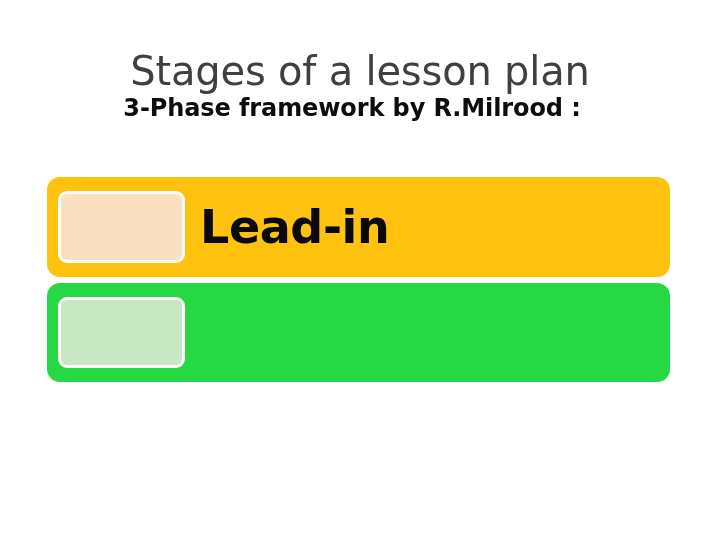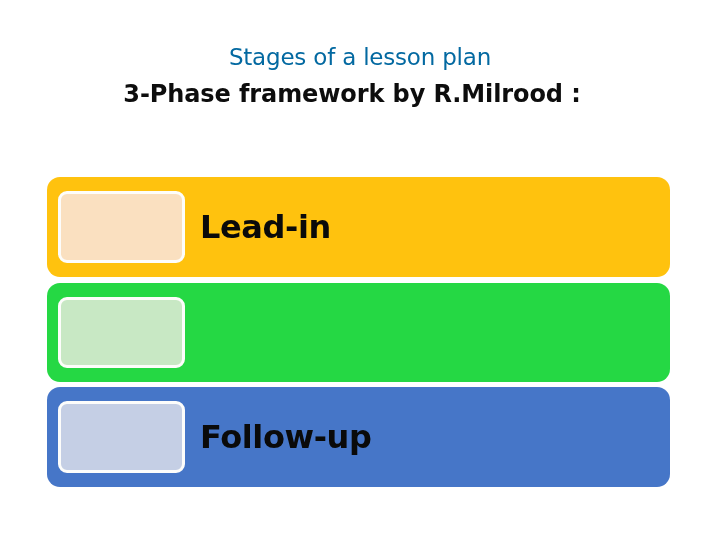--- a/index.html
+++ b/index.html
@@ -25,26 +25,27 @@
   #title-block {
     position: absolute;
     left: 0;
     top: 38px;
     width: 720px;
     text-align: center;
   }
   .title-line-1 {
     display: block;
     font-family: "DejaVu Sans", sans-serif;
-    font-size: 23px;
+    font-size: 40px;
     font-weight: 500;
-    color: #0369a1;
+    color: #404040;
     letter-spacing: -0.2px;
     line-height: 38px;
     white-space: nowrap;
+    margin-top: 14px;
   }
   .title-line-2 {
     display: block;
     font-family: "DejaVu Sans", sans-serif;
     font-size: 24px;
     font-weight: bold;
     color: #0d0d0d;
     letter-spacing: -0.1px;
     line-height: 32px;
     white-space: nowrap;
@@ -78,21 +79,21 @@
   }
 
   .stage-label {
     position: absolute;
     left: 153px;
     top: 0;
     height: 100%;
     display: flex;
     align-items: center;
     font-family: "DejaVu Sans", sans-serif;
-    font-size: 32px;
+    font-size: 46px;
     font-weight: bold;
     color: #0a0a0a;
     letter-spacing: -0.4px;
     white-space: nowrap;
   }
 </style>
 </head>
 <body>
 
 <div id="slide" style="background: rgb(255, 255, 255);">
@@ -104,18 +105,14 @@
 
   <div class="stage-bar" id="stage-bar-0" style="background: rgb(255, 194, 14);">
     <div class="stage-swatch" style="background: rgb(250, 224, 192); border-color: rgb(253, 253, 251);"></div>
     <div class="stage-label">Lead-in</div>
   </div>
 
   <div class="stage-bar" id="stage-bar-1" style="background: rgb(37, 216, 68);">
     <div class="stage-swatch" style="background: rgb(200, 232, 196); border-color: rgb(253, 253, 251);"></div>
   </div>
 
-  <div class="stage-bar" id="stage-bar-2" style="background: rgb(70, 118, 200);">
-    <div class="stage-swatch" style="background: rgb(197, 207, 229); border-color: rgb(253, 253, 251);"></div>
-    <div class="stage-label">Follow-up</div>
-  </div>
 
 </div>
 
 </body></html>

